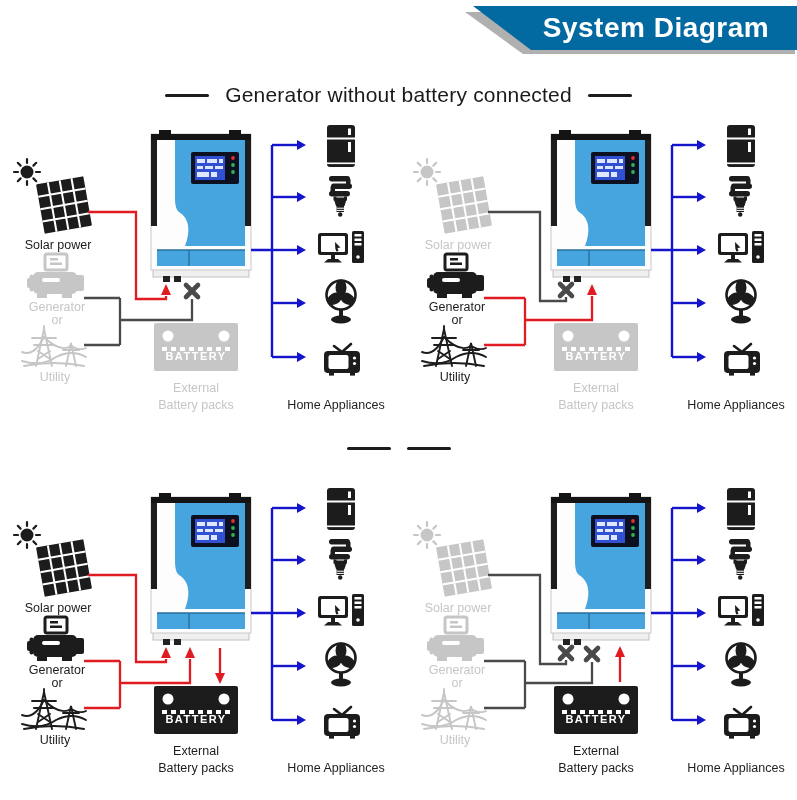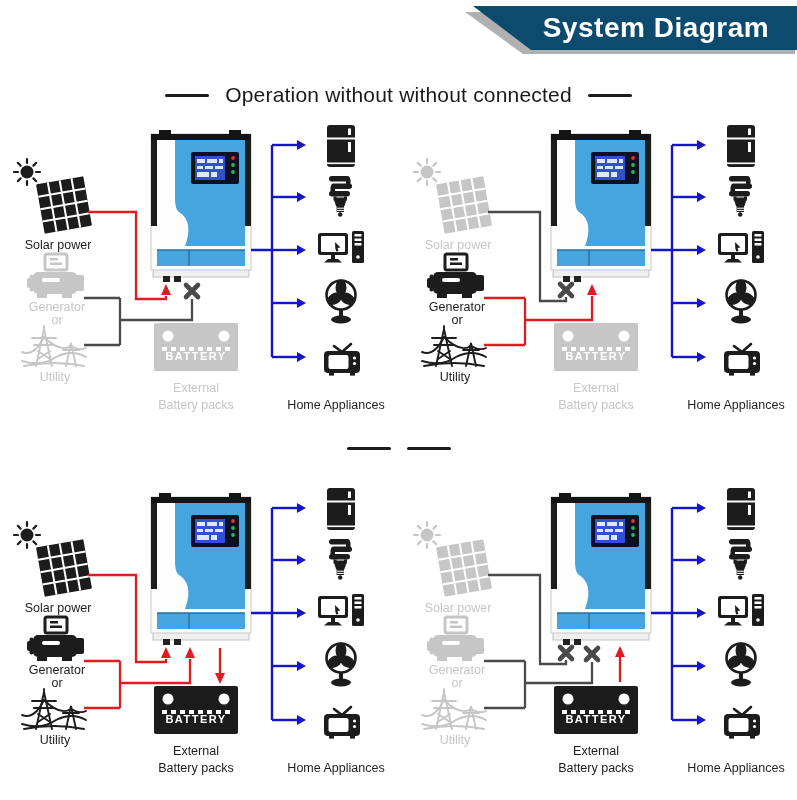--- a/index.html
+++ b/index.html
@@ -6,21 +6,21 @@
   .stage{
     position:relative;width:797px;height:800px;background:#ffffff;overflow:hidden;
     font-family:"Liberation Sans", sans-serif;
   }
   
   .banner-shadow{
     position:absolute;left:465px;top:12px;width:330px;height:42px;background:#b0b0b0;
     clip-path:polygon(0 0,100% 0,100% 100%,58px 100%);
   }
   .banner{
-    position:absolute;left:473px;top:6px;width:324px;height:44px;background:#0c4a6e;
+    position:absolute;left:473px;top:6px;width:324px;height:44px;background:#0369a1;
     clip-path:polygon(0 0,100% 0,100% 100%,58px 100%);
     display:flex;align-items:center;justify-content:center;padding-left:42px;box-sizing:border-box;
   }
   .banner span{color:#ffffff;font-size:28px;font-weight:bold;letter-spacing:0.5px;}
   
   .section-title{
     position:absolute;left:0;width:797px;display:flex;align-items:center;justify-content:center;gap:16px;
   }
   .section-title .dash{width:44px;height:3px;background:#1c1c1c;border-radius:2px;}
   .section-title h2{margin:0;font-size:21px;font-weight:400;color:#1a1a1a;letter-spacing:0.2px;}
@@ -202,21 +202,21 @@
 
 <div class="stage">
 
   <div class="banner-shadow"></div>
   <div class="banner">
     <span>System Diagram</span>
   </div>
 
   <div class="section-title" id="title-1">
     <span class="dash"></span>
-    <h2>Operation without without connected</h2>
+    <h2>Generator without battery connected</h2>
     <span class="dash"></span>
   </div>
   <div class="section-title" id="title-2">
     <span class="dash"></span>
     <span class="dash"></span>
   </div>
 
   <svg class="quadrant" id="q1" viewBox="0 0 397 322">
     <g class="state-active">
       <use href="#sym-solar"></use>

